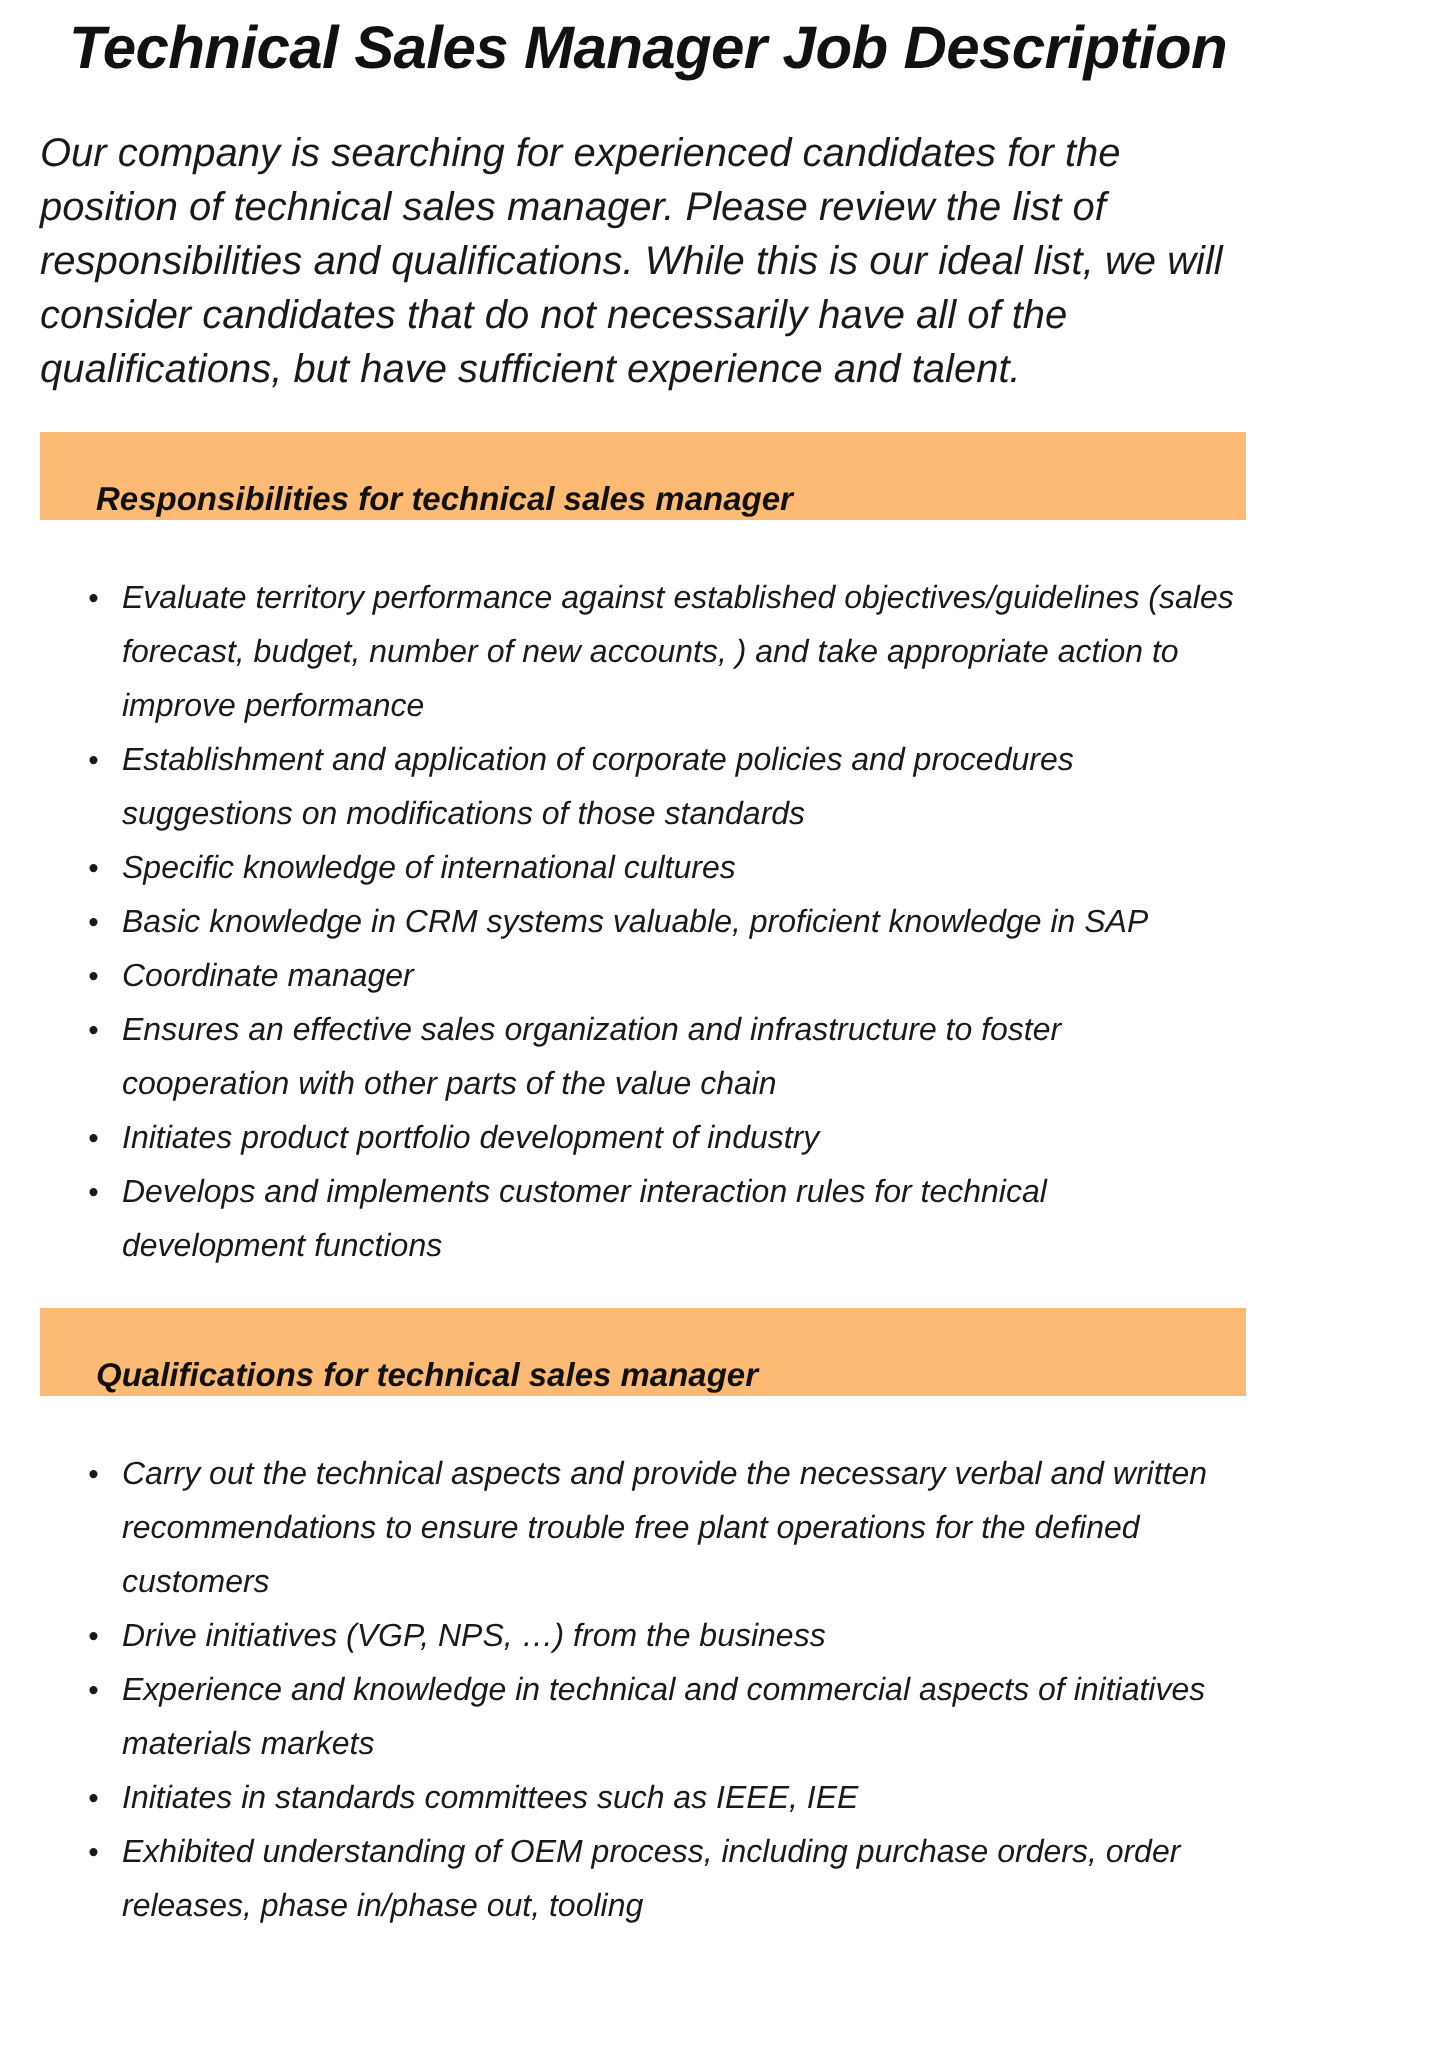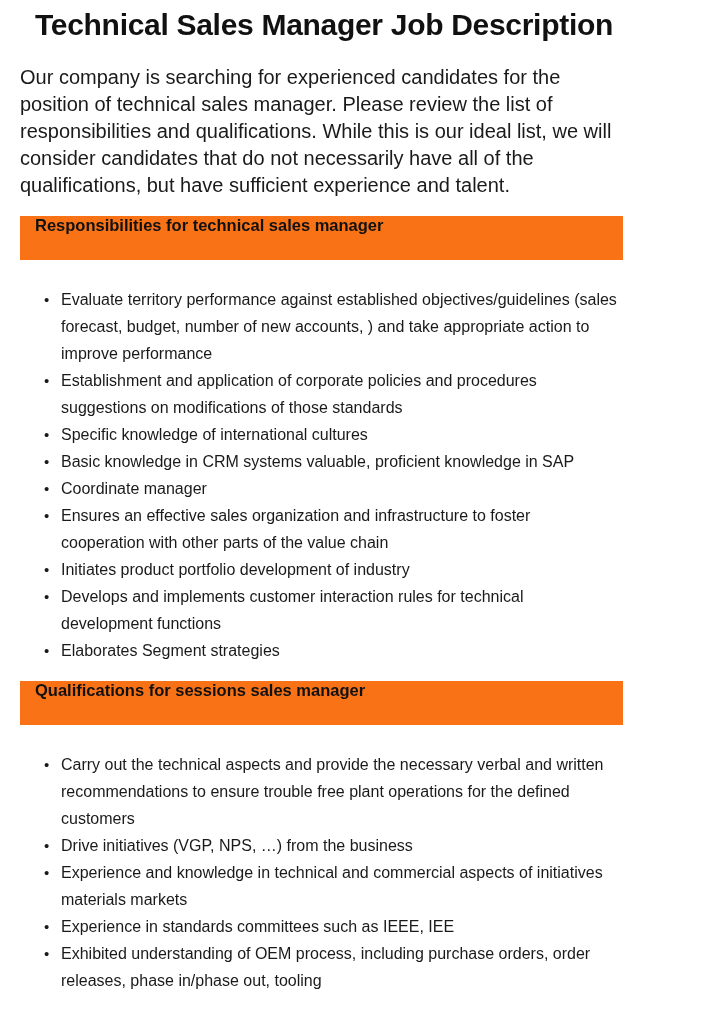--- a/index.html
+++ b/index.html
@@ -7,42 +7,43 @@
   body {
     width: 720px;
     height: 1030px;
     font-family: "Liberation Sans", "DejaVu Sans", sans-serif;
     color: #1a1a1a;
     overflow: hidden;
   }
   .page {
     width: 648px;
     padding-top: 6px;
+    font-style: italic;
   }
   .doc-title {
     font-size: 30px;
     font-weight: 800;
     text-align: center;
     letter-spacing: -0.3px;
     color: #111111;
     line-height: 38px;
   }
   .intro {
     margin: 20px 26px 0 20px;
     font-size: 20px;
     line-height: 27px;
     color: #1a1a1a;
   }
   .section-heading {
     margin: 17px 25px 0 20px;
-    background: #f97316;
+    background: #fdba74;
     height: 44px;
     display: flex;
-    align-items: flex-start;
-    padding-left: 15px;
+    align-items: flex-end;
+    padding-left: 28px;
   }
   .section-heading span {
     font-size: 16.5px;
     font-weight: 700;
     color: #111111;
   }
   ul.section-list {
     margin: 26px 0 0 0;
     padding: 0 30px 0 61px;
     list-style: none;
@@ -79,28 +80,27 @@
 
   <ul class="section-list">
       <li>Evaluate territory performance against established objectives/guidelines (sales forecast, budget, number of new accounts, ) and take appropriate action to improve performance</li>
       <li>Establishment and application of corporate policies and procedures suggestions on modifications of those standards</li>
       <li>Specific knowledge of international cultures</li>
       <li>Basic knowledge in CRM systems valuable, proficient knowledge in SAP</li>
       <li>Coordinate manager</li>
       <li>Ensures an effective sales organization and infrastructure to foster cooperation with other parts of the value chain</li>
       <li>Initiates product portfolio development of industry</li>
       <li>Develops and implements customer interaction rules for technical development functions</li>
-      <li>Elaborates Segment strategies</li>
     </ul>
 
   <div class="section-heading">
-    <span>Qualifications for sessions sales manager</span>
+    <span>Qualifications for technical sales manager</span>
   </div>
 
   <ul class="section-list qual-list">
       <li>Carry out the technical aspects and provide the necessary verbal and written recommendations to ensure trouble free plant operations for the defined customers</li>
       <li>Drive initiatives (VGP, NPS, …) from the business</li>
       <li>Experience and knowledge in technical and commercial aspects of initiatives materials markets</li>
-      <li>Experience in standards committees such as IEEE, IEE</li>
+      <li>Initiates in standards committees such as IEEE, IEE</li>
       <li>Exhibited understanding of OEM process, including purchase orders, order releases, phase in/phase out, tooling</li>
     </ul>
 
 </div>
 
 </body></html>

